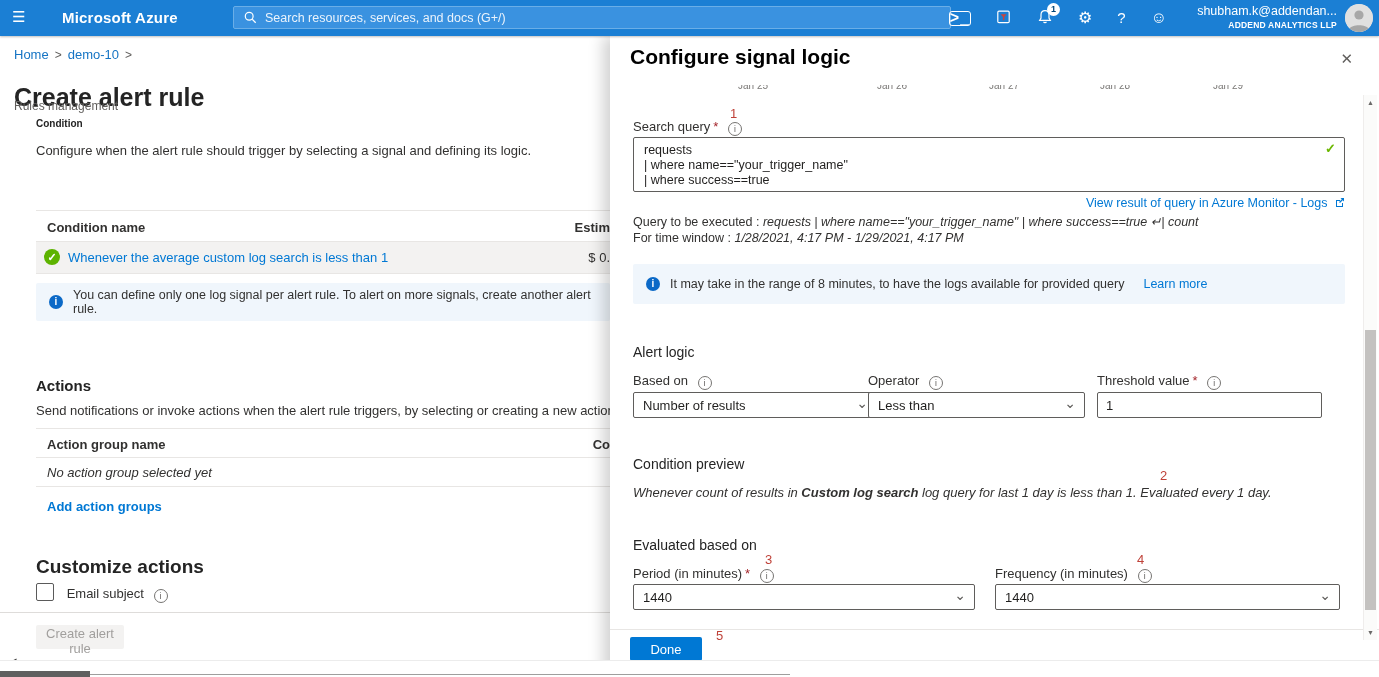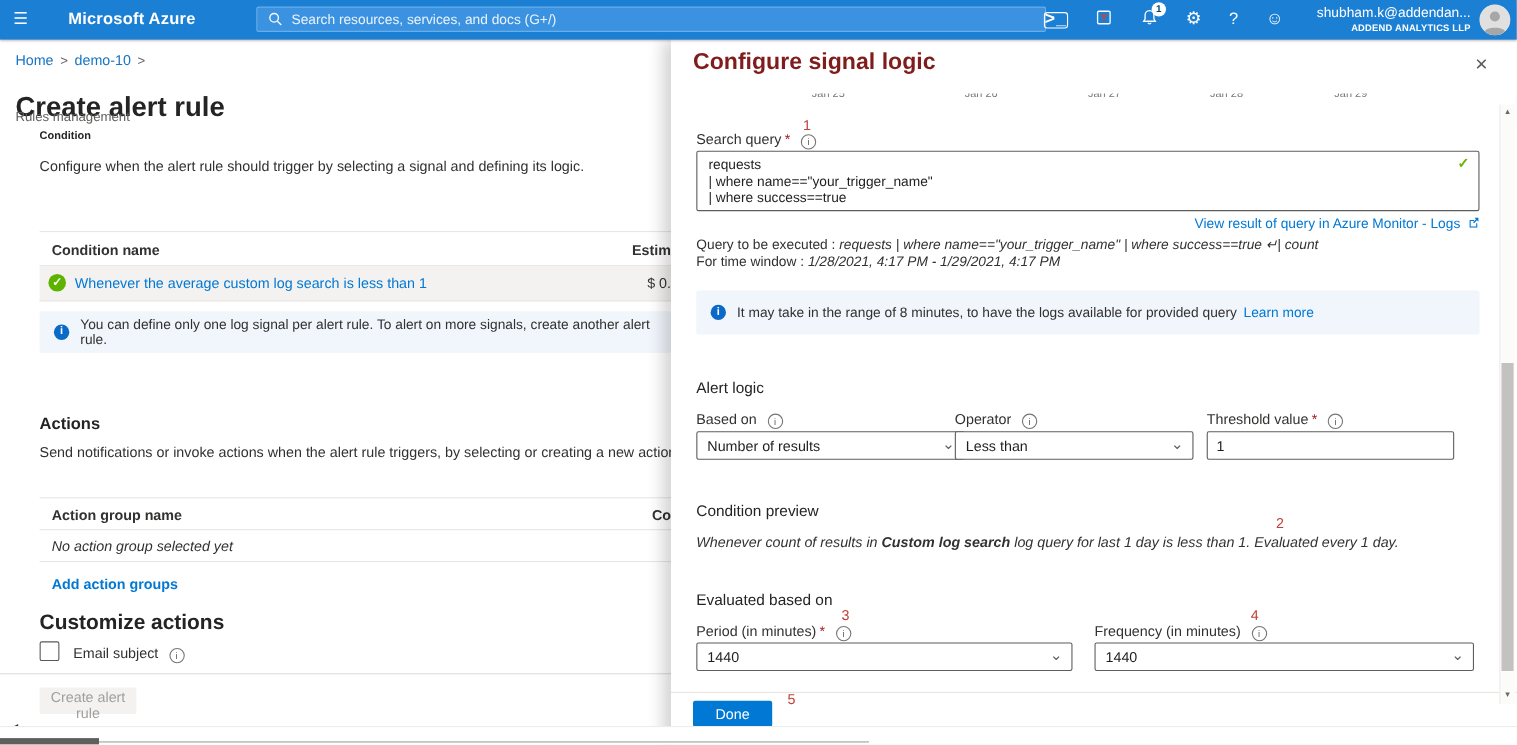--- a/index.html
+++ b/index.html
@@ -49,21 +49,21 @@
   .banner .btxt{font-size:12.5px;color:#323130;}
   .ital{font-style:italic;}
   .inf{display:inline-block;width:12px;height:12px;border:1px solid #767472;border-radius:50%;font-size:8.5px;line-height:12px;text-align:center;color:#605e5c;margin-left:6px;position:relative;top:1px;font-style:normal;font-weight:400;}
   .req{color:#a4262c;margin-left:3px;}
   .cb{display:inline-block;width:16px;height:16px;border:1px solid #5a5a5a;border-radius:2px;background:#fff;vertical-align:-3px;cursor:pointer;}
   .footline{position:absolute;left:0;width:610px;border-top:1px solid #dedcda;}
   .disbtn{position:absolute;left:36px;width:88px;height:24px;background:#f3f2f1;color:#a19f9d;font-size:13px;border:none;border-radius:2px;font-family:"Liberation Sans",sans-serif;}
 
   
   .panel{position:absolute;left:610px;top:36px;width:769px;height:641px;background:#fff;z-index:10;box-shadow:-7px 0 14px rgba(0,0,0,.18);}
-  .ptitle2{position:absolute;left:20px;top:9px;font-size:21px;font-weight:600;color:#7f1d1d;}
+  .ptitle2{position:absolute;left:20px;top:9px;font-size:21px;font-weight:600;color:#000000;}
   .pclose{position:absolute;right:26px;top:14px;font-size:15px;color:#605e5c;cursor:pointer;}
   .ticks{position:absolute;left:0;top:49px;width:730px;height:9px;overflow:hidden;}
   .ticks span{position:absolute;top:-5px;font-size:10px;color:#7a7876;}
   .rednum{position:absolute;font-size:13px;color:#bf4138;}
   .plbl{position:absolute;font-size:13px;color:#323130;}
   .qbox{position:absolute;left:23px;top:101px;width:712px;height:55px;border:1px solid #5f5d5b;border-radius:2px;box-sizing:border-box;padding:5px 26px 5px 10px;font-size:12.5px;color:#201f1e;cursor:text;}
   .qline{line-height:15px;white-space:pre;}
   .qcheck{position:absolute;right:8px;top:3px;color:#6bb700;font-size:13px;font-weight:700;}
   .small{font-size:12.5px;color:#323130;}
   .ddl{position:absolute;height:26px;border:1px solid #5f5d5b;border-radius:2px;background:#fff;font-size:13px;color:#201f1e;display:flex;align-items:center;padding:0 26px 0 9px;box-sizing:border-box;cursor:pointer;}
@@ -161,21 +161,21 @@
     <div class="banner" style="left:36px;right:0;top:247px;height:38px;">
       <span class="binfo">i</span>
       <span class="btxt">You can define only one log signal per alert rule. To alert on more signals, create another alert rule.</span>
     </div>
 
     <div class="h3 abs" style="left:36px;top:341px;font-size:15px;">Actions</div>
     <div class="desc abs" style="left:36px;top:367px;white-space:nowrap;">
       <span>Send notifications or invoke actions when the alert rule triggers, by selecting or creating a new action group. </span>
     </div>
 
-    <div class="ctable" style="top:416px;">
+    <div class="ctable" style="top:392px;">
       <div class="trow" style="height:28px;">
         <span class="thead abs" style="left:11px;top:8px;">Action group name</span>
         <span class="thead tright" style="top:8px;">Co</span>
       </div>
       <div class="trow" style="height:28px;">
         <span class="ital abs" style="left:11px;top:7px;font-size:13px;">No action group selected yet</span>
       </div>
       <div style="position:relative;height:34px;border:none;">
         <span class="bluelink abs" style="left:11px;top:12px;font-weight:bold;">Add action groups</span>
       </div>
@@ -233,21 +233,21 @@
       <span class="ital">requests | where name=="your_trigger_name" | where success==true ↵| count</span>
     </div>
     <div class="abs small" style="left:23px;top:195px;">
       <span>For time window :</span>
       <span class="ital">1/28/2021, 4:17 PM - 1/29/2021, 4:17 PM</span>
     </div>
 
     <div class="banner" style="left:23px;width:712px;top:228px;height:40px;">
       <span class="binfo">i</span>
       <span class="btxt">It may take in the range of 8 minutes, to have the logs available for provided query </span>
-      <span class="bluelink" style="font-size:12.5px;margin-left:6px;">Learn more</span>
+      <span class="bluelink" style="font-size:12.5px;margin-left:19px;">Learn more</span>
     </div>
 
     <div class="phead" style="left:23px;top:308px;">Alert logic</div>
 
     <div class="plbl" style="left:23px;top:337px;">
       <span>Based on</span>
       <span class="inf">i</span>
     </div>
     <div class="plbl" style="left:258px;top:337px;">
       <span>Operator</span>

